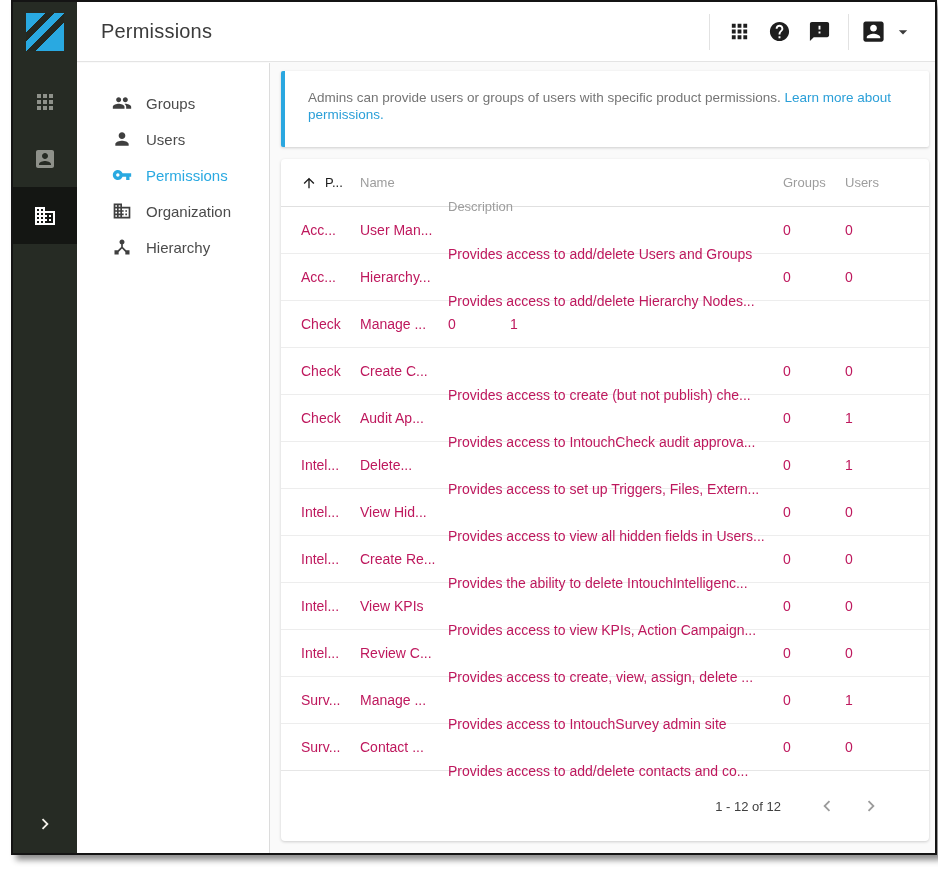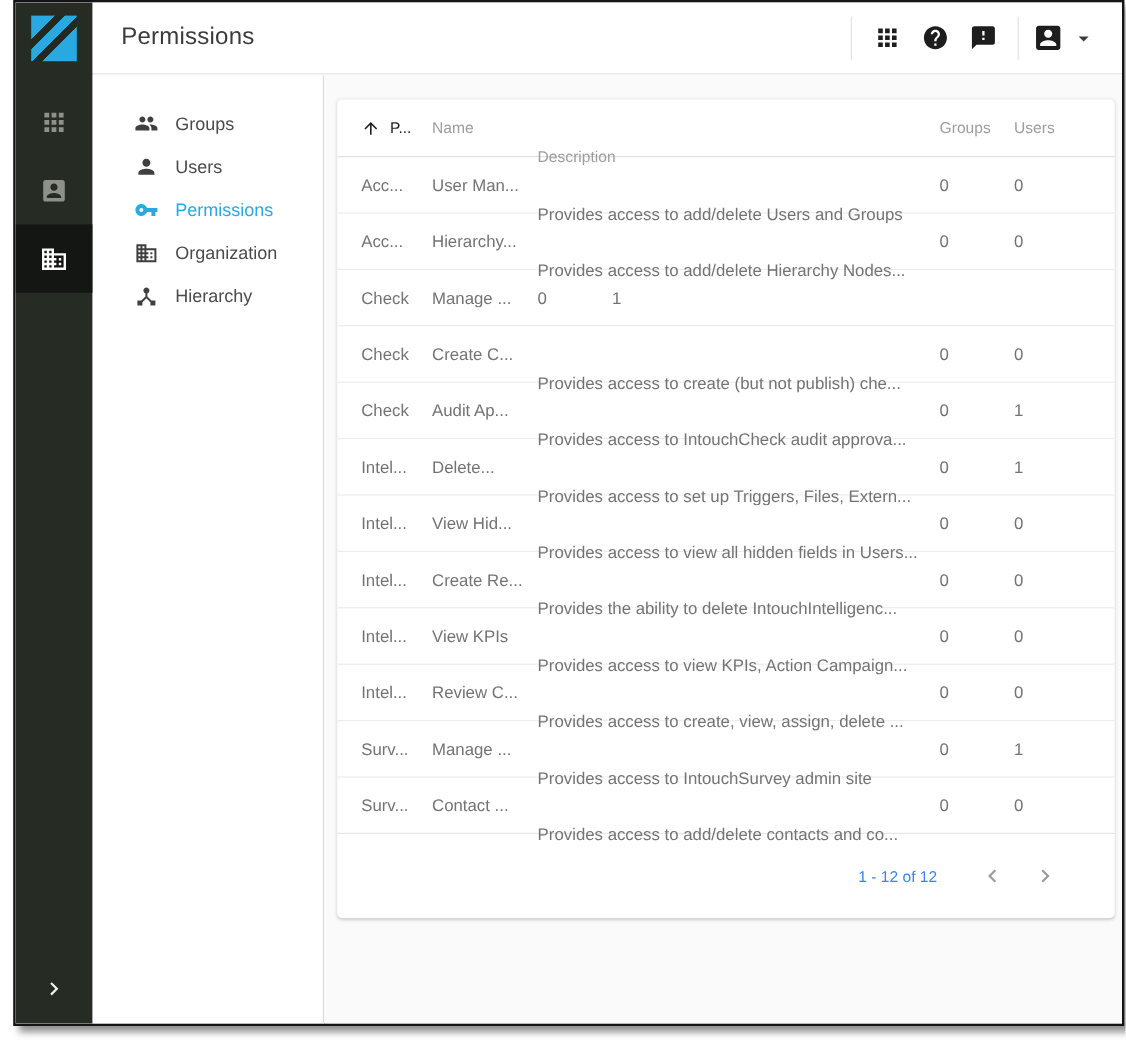--- a/index.html
+++ b/index.html
@@ -53,35 +53,35 @@
   .banner { background:#fff; border-left:4px solid #2aa7e0; border-radius:2px;
             box-shadow:0 1px 3px rgba(0,0,0,0.18); height:76px; padding:19px 26px 0 23px;
             font-size:13.5px; line-height:16.5px; color:#757575; }
   .banner a { color:#2a9fd8; text-decoration:none; cursor:pointer; }
 
   .table-card { margin-top:12px; background:#fff; border-radius:4px;
                 box-shadow:0 1px 3px rgba(0,0,0,0.18); overflow:hidden; }
   .thead { display:flex; align-items:center; height:48px; border-bottom:1px solid #e0e0e0;
            font-size:13px; color:#9d9d9d; }
   .trow  { display:flex; align-items:center; height:47px; border-bottom:1px solid #ededed;
-           font-size:14px; color:#737373; cursor:pointer; }
+           font-size:14px; color:#be185d; cursor:pointer; }
   .trow:last-child { border-bottom:1px solid #e6e6e6; }
 
   .col-product { flex:0 0 79px; padding-left:20px; display:flex; align-items:center; overflow:hidden; white-space:nowrap; }
   .col-name    { flex:0 0 88px; overflow:hidden; white-space:nowrap; }
   .col-desc    { flex:1 1 auto; overflow:hidden; white-space:nowrap; padding-right:10px;margin-top:48px; }
   .col-groups  { flex:0 0 62px; }
   .col-users   { flex:0 0 84px; }
 
   .thead .col-product { color:#1d1d1d; font-weight:500; cursor:pointer; }
   .thead .sort-arrow { width:16px; height:16px; fill:#1d1d1d; margin-right:8px; flex:none; }
   .thead .col-name, .thead .col-desc, .thead .col-groups, .thead .col-users { cursor:pointer; }
 
   .tfoot { display:flex; align-items:center; justify-content:flex-end; height:70px;
-           font-size:13px; color:#3b82f6; padding-right:46px; }
+           font-size:13px; color:#404040; padding-right:46px; }
   .pg-btn { background:none; border:none; cursor:pointer; width:24px; height:24px;
             display:flex; align-items:center; justify-content:center; }
   .pg-btn svg { width:22px; height:22px; fill:#9b9b9b; }
   .pg-prev { margin-left:34px; }
   .pg-next { margin-left:20px; }
 </style>
 </head>
 <body>
 
 <div class="window">
@@ -171,20 +171,24 @@
     <div class="nav-item">
       <svg viewBox="0 0 24 24">
           <path d="M17 16l-4-4V8.82C14.16 8.4 15 7.3 15 6c0-1.66-1.34-3-3-3S9 4.34 9 6c0 1.3.84 2.4 2 2.82V12l-4 4H3v5h5v-3.05l4-4.2 4 4.2V21h5v-5h-4z"></path>
         </svg>
       <span>Hierarchy</span>
     </div>
   </nav>
 
   <main class="content">
 
+    <div class="banner">
+      <span>Admins can provide users or groups of users with specific product permissions.</span>
+      <a>Learn more about permissions.</a>
+    </div>
 
     <div class="table-card">
       <div class="thead">
         <div class="col-product">
           <svg class="sort-arrow" viewBox="0 0 24 24">
               <path d="M4 12l1.41 1.41L11 7.83V20h2V7.83l5.58 5.58L20 12l-8-8-8 8z"></path>
             </svg>
           <span>P...</span>
         </div>
         <div class="col-name">Name</div>

